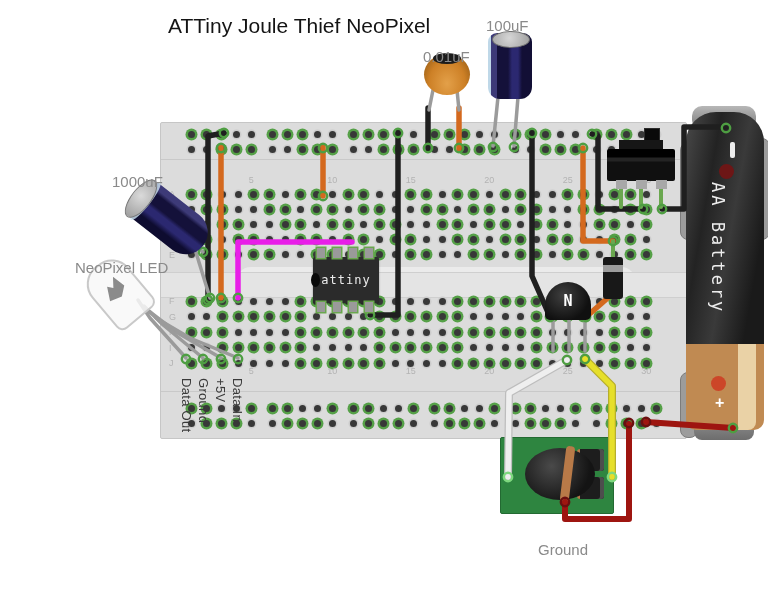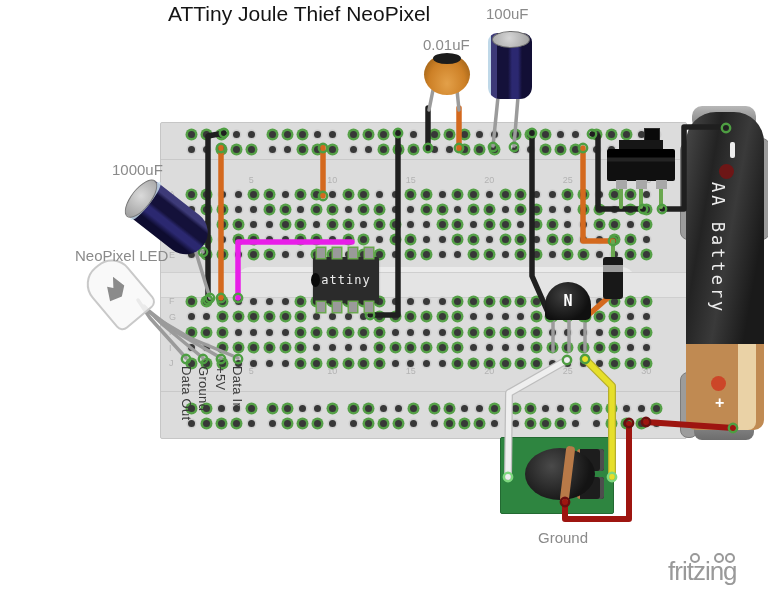--- a/index.html
+++ b/index.html
@@ -18,21 +18,21 @@
   
   #board{left:160px;top:122px;width:525px;height:315px;background:#dcdcdc;
          border:1px solid #c6c6c6;border-radius:2px;z-index:1;}
   #board .railline{position:absolute;left:0;width:100%;height:1px;background:#c9c9c9;}
   #channel{position:absolute;left:0;top:149px;width:100%;height:24px;background:#e4e4e4;
            border-top:1px solid #cfcfcf;border-bottom:1px solid #cfcfcf;}
   #chanhl{position:absolute;left:75px;top:144px;width:400px;height:30px;border-radius:15px;background:#ebebeb;}
   .hole{position:absolute;width:7px;height:7px;border-radius:50%;background:#383838;}
   .hole.green{box-shadow:0 0 0 2.5px #55a047;}
   .hole.plain{box-shadow:0 0 0 1.5px #cccccc;}
-  .bbnum,.bbletter{position:absolute;color:#b3b3b3;font-size:9px;} #wires{z-index:5;pointer-events:none;} #parts{z-index:8;} .toplbl{z-index:9;}
+  .bbnum,.bbletter{position:absolute;color:#b3b3b3;font-size:9px;} #wires{z-index:5;pointer-events:none;} #parts{z-index:8;} .toplbl{z-index:9;margin-top:12px;}
   
   #cap100{left:488px;top:33px;width:44px;height:66px;border-radius:9px 9px 12px 12px;
     background:linear-gradient(90deg,#bfd8e8 0 3px,#3d3a78 3px 9px,#14113a 9px 20px,#2b2870 24px 30px,#120f35 34px);}
   #cap100 .cap{position:absolute;left:4px;top:-2px;width:36px;height:15px;border-radius:50%;
     background:radial-gradient(circle at 45% 40%,#d6d6d6,#9e9e9e);border:1px solid #6f6f6f;}
   #cap1000{left:128px;top:198px;width:84px;height:44px;border-radius:10px 22px 22px 10px;transform:rotate(38deg);
     background:linear-gradient(180deg,#3d3a78 0 6px,#14113a 10px 20px,#2b2870 24px 30px,#0e0c30 36px);}
   #cap1000 .cap{position:absolute;left:-4px;top:0px;width:18px;height:44px;border-radius:50%;
     background:radial-gradient(circle at 40% 45%,#dadada,#9a9a9a);border:1px solid #777;}
   #cap1000 .edge{position:absolute;left:6px;top:-2px;width:10px;height:48px;border-radius:50%;background:#cfe6f2;opacity:.8;}
@@ -695,19 +695,13 @@
     <div class="abs" id="switch">
       <div class="knob"></div>
       <div class="tab"></div>
       <div class="base"></div>
       <div class="swpin" style="left:10px"></div>
       <div class="swpin" style="left:30px"></div>
       <div class="swpin" style="left:50px"></div>
     </div>
   </div>
 
-  <div class="abs" id="logo">
-    <span>fritzing</span>
-    <div class="ring" style="left:22px;top:-3px"></div>
-    <div class="ring" style="left:46px;top:-3px"></div>
-    <div class="ring" style="left:57px;top:-3px"></div>
-  </div>
 </div>
 
 </body></html>

